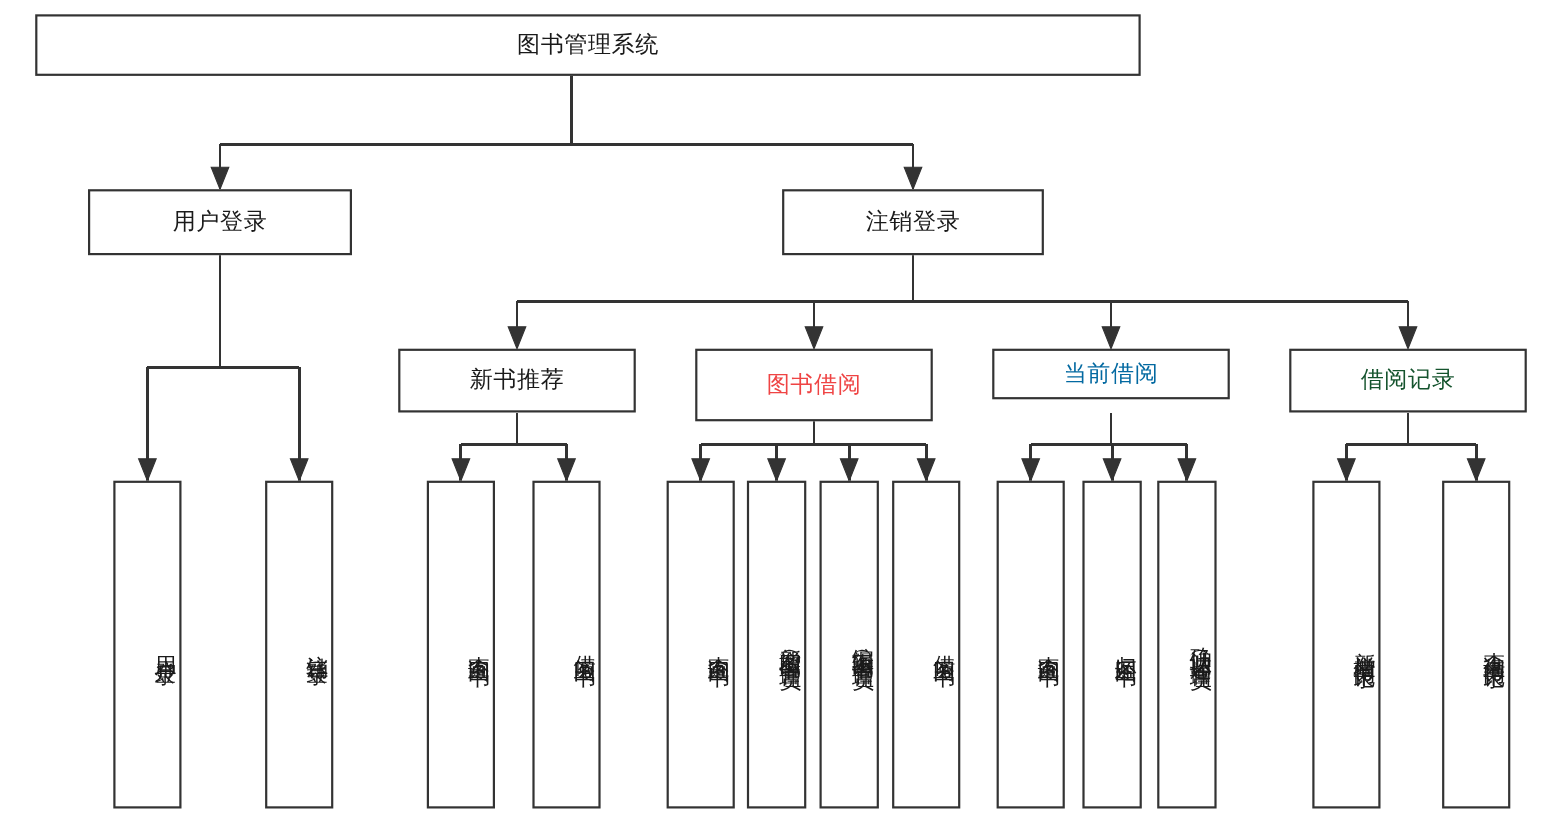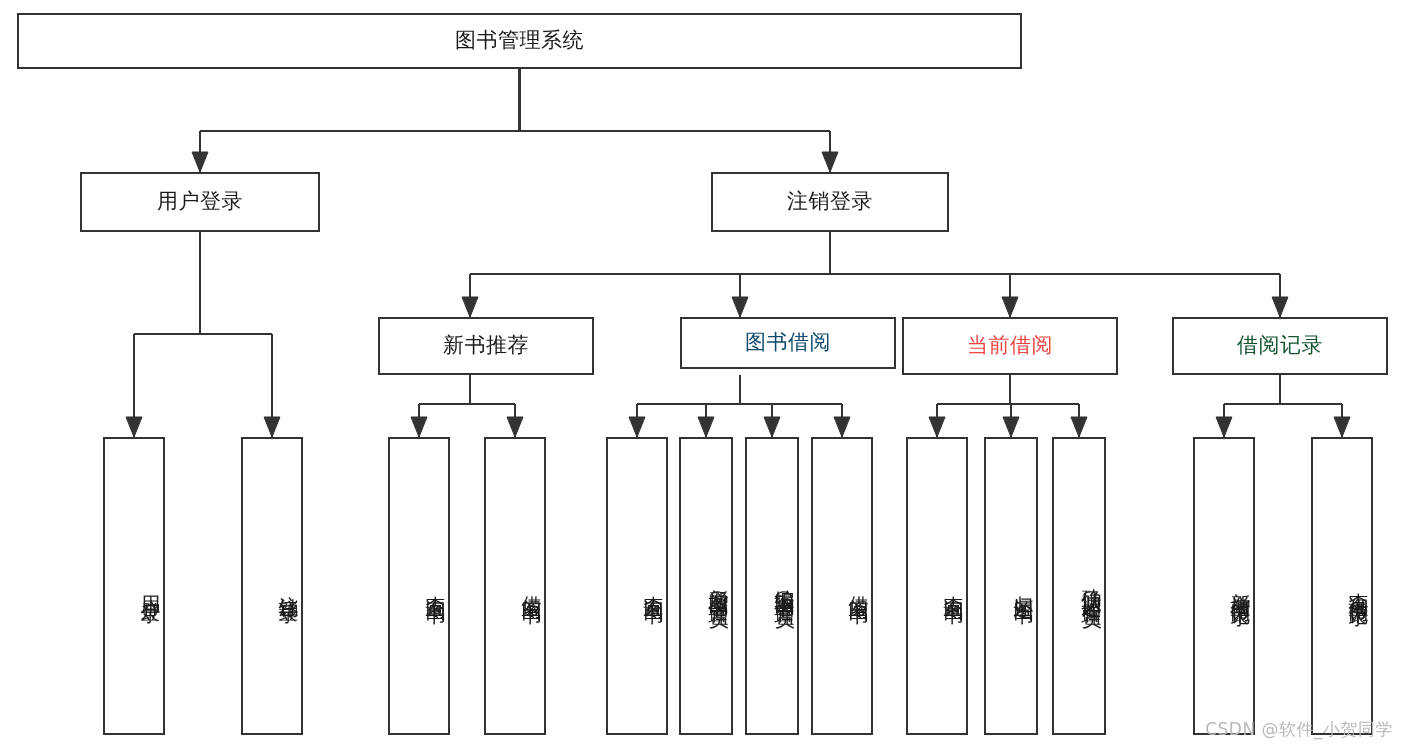--- a/index.html
+++ b/index.html
@@ -120,36 +120,36 @@
       <line x1="1079" y1="404" x2="1079" y2="437" stroke="#333333" stroke-width="2.6" shape-rendering="crispEdges"></line>
       <path d="M1071,417 L1079,437 L1087,417 Z" fill="#333333" stroke="#333333" stroke-width="1"></path>
       <line x1="1280" y1="375" x2="1280" y2="404" stroke="#333333" stroke-width="2.6" shape-rendering="crispEdges"></line>
       <line x1="1224" y1="404" x2="1342" y2="404" stroke="#333333" stroke-width="2.6" shape-rendering="crispEdges"></line>
       <line x1="1224" y1="404" x2="1224" y2="437" stroke="#333333" stroke-width="2.6" shape-rendering="crispEdges"></line>
       <path d="M1216,417 L1224,437 L1232,417 Z" fill="#333333" stroke="#333333" stroke-width="1"></path>
       <line x1="1342" y1="404" x2="1342" y2="437" stroke="#333333" stroke-width="2.6" shape-rendering="crispEdges"></line>
       <path d="M1334,417 L1342,437 L1350,417 Z" fill="#333333" stroke="#333333" stroke-width="1"></path>
     </svg>
   <div id="node-layer">
-      <div class="node horiz" style="left: 17px; top: 13px; width: 1005px; height: 56px; border-color: rgb(51, 51, 51); background: rgb(255, 255, 255); color: rgb(26, 26, 26);">
+      <div class="node horiz" style="left: 32px; top: 13px; width: 1005px; height: 56px; border-color: rgb(51, 51, 51); background: rgb(255, 255, 255); color: rgb(26, 26, 26);">
         <span>图书管理系统</span>
       </div>
       <div class="node horiz" style="left: 80px; top: 172px; width: 240px; height: 60px; border-color: rgb(51, 51, 51); background: rgb(255, 255, 255); color: rgb(26, 26, 26);">
         <span>用户登录</span>
       </div>
       <div class="node horiz" style="left: 711px; top: 172px; width: 238px; height: 60px; border-color: rgb(51, 51, 51); background: rgb(255, 255, 255); color: rgb(26, 26, 26);">
         <span>注销登录</span>
       </div>
-      <div class="node horiz" style="left: 378px; top: 317px; width: 216px; height: 58px; border-color: rgb(51, 51, 51); background: rgb(255, 255, 255); color: rgb(26, 26, 26);">
+      <div class="node horiz" style="left: 362px; top: 317px; width: 216px; height: 58px; border-color: rgb(51, 51, 51); background: rgb(255, 255, 255); color: rgb(26, 26, 26);">
         <span>新书推荐</span>
       </div>
-      <div class="node horiz" style="left: 632px; top: 317px; width: 216px; height: 52px; border-color: rgb(51, 51, 51); background: rgb(255, 255, 255); color: #0c4a6e; margin-left: 48px;">
+      <div class="node horiz" style="left: 632px; top: 317px; width: 216px; height: 66px; border-color: rgb(51, 51, 51); background: rgb(255, 255, 255); color: #ef4444;">
         <span>图书借阅</span>
       </div>
-      <div class="node horiz" style="left: 902px; top: 317px; width: 216px; height: 58px; border-color: rgb(51, 51, 51); background: rgb(255, 255, 255); color: #ef4444;">
+      <div class="node horiz" style="left: 902px; top: 317px; width: 216px; height: 46px; border-color: rgb(51, 51, 51); background: rgb(255, 255, 255); color: #0369a1;">
         <span>当前借阅</span>
       </div>
       <div class="node horiz" style="left: 1172px; top: 317px; width: 216px; height: 58px; border-color: rgb(51, 51, 51); background: rgb(255, 255, 255); color: #14532d;">
         <span>借阅记录</span>
       </div>
       <div class="node vert" style="left: 103px; top: 437px; width: 62px; height: 298px; border-color: rgb(51, 51, 51); background: rgb(255, 255, 255); color: rgb(26, 26, 26);">
         <span class="vtext">用户登录</span>
       </div>
       <div class="node vert" style="left: 241px; top: 437px; width: 62px; height: 298px; border-color: rgb(51, 51, 51); background: rgb(255, 255, 255); color: rgb(26, 26, 26);">
         <span class="vtext">注销登录</span>
@@ -181,14 +181,13 @@
       <div class="node vert" style="left: 1052px; top: 437px; width: 54px; height: 298px; border-color: rgb(51, 51, 51); background: rgb(255, 255, 255); color: rgb(26, 26, 26);">
         <span class="vtext">确认归还（管理员）</span>
       </div>
       <div class="node vert" style="left: 1193px; top: 437px; width: 62px; height: 298px; border-color: rgb(51, 51, 51); background: rgb(255, 255, 255); color: rgb(26, 26, 26);">
         <span class="vtext">新增借阅记录</span>
       </div>
       <div class="node vert" style="left: 1311px; top: 437px; width: 62px; height: 298px; border-color: rgb(51, 51, 51); background: rgb(255, 255, 255); color: rgb(26, 26, 26);">
         <span class="vtext">查询借阅记录</span>
       </div>
     </div>
-  <div id="watermark">CSDN @软件_小贺同学</div>
 </div>
 
 </body></html>

